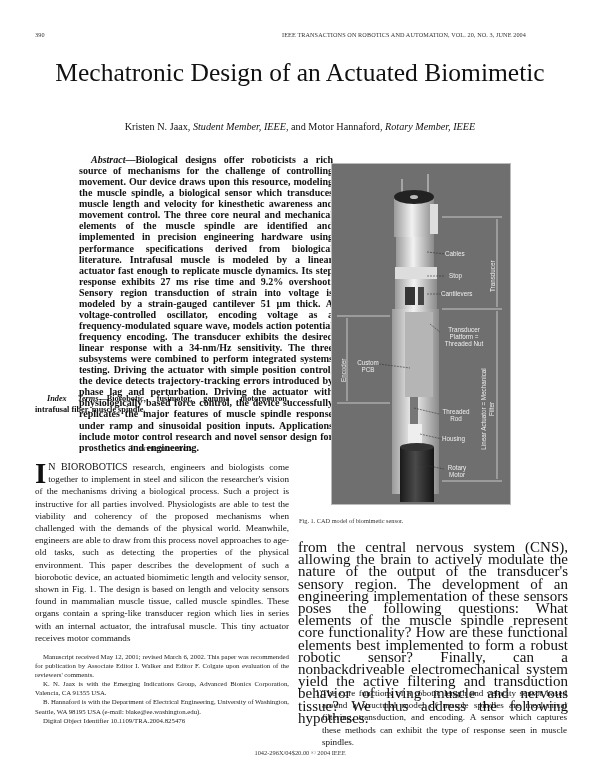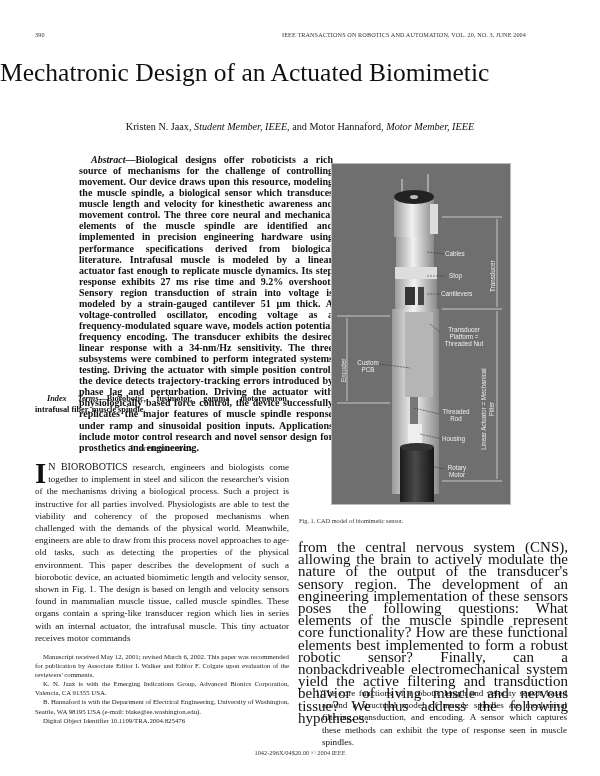--- a/index.html
+++ b/index.html
@@ -2,21 +2,21 @@
 <html><head>
 <meta charset="utf-8">
 <style>
   html, body { margin: 0; padding: 0; background: #fff; }
   body { width: 600px; height: 776px; position: relative; overflow: hidden;
          font-family: "Liberation Serif", "DejaVu Serif", serif; color: #111; }
   .abs { position: absolute; }
   .running-head { top: 31px; font-size: 6.2px; letter-spacing: 0.1px; color: #333; }
   #page-num { left: 35px; }
   #journal { right: 74px; text-transform: uppercase; }
-  #title { top: 58px; left: 0; width: 600px; text-align: left; font-size: 25.5px; line-height: 30px; color: #111; }
+  #title { top: 58px; left: 0; width: 600px; text-align: center; font-size: 25.5px; line-height: 30px; color: #111; }
   #authors { top: 121px; left: 0; width: 600px; text-align: center; font-size: 10.2px; }
   #authors i { font-style: italic; margin-top: 20px; }
 
   .col-left { left: 35px; width: 254px; }
   .col-right { left: 298px; width: 270px; }
 
   #abstract { top: 154px; font-weight: bold; font-size: 10px; line-height: 11.06px; text-align: justify; text-indent: 12px; font-family: "Liberation Serif", serif; margin-left: 44px; }
   #abstract .label { font-style: italic; font-weight: bold; }
   #index-terms { top: 393px; font-weight: bold; font-size: 8.25px; line-height: 11px; text-align: justify; text-indent: 12px; }
   #index-terms .label { font-style: italic; }
@@ -52,21 +52,21 @@
 
 <div class="abs" id="title">
   <div>Mechatronic Design of an Actuated Biomimetic</div>
 </div>
 
 <div class="abs" id="authors">
   <span>Kristen N. Jaax</span>,
   <i>Student Member, IEEE</i>,
   <span>and</span>
   <span>Motor Hannaford</span>,
-  <i>Motor Member, IEEE</i>
+  <i>Rotary Member, IEEE</i>
 </div>
 
 <div class="abs col-left" id="abstract">
   <span class="label">Abstract</span>—<span>Biological designs offer roboticists a rich source of mechanisms for the challenge of controlling movement. Our device draws upon this resource, modeling the muscle spindle, a biological sensor which transduces muscle length and velocity for kinesthetic awareness and movement control. The three core neural and mechanical elements of the muscle spindle are identified and implemented in precision engineering hardware using performance specifications derived from biological literature. Intrafusal muscle is modeled by a linear actuator fast enough to replicate muscle dynamics. Its step response exhibits 27 ms rise time and 9.2% overshoot. Sensory region transduction of strain into voltage is modeled by a strain-gauged cantilever 51 μm thick. A voltage-controlled oscillator, encoding voltage as a frequency-modulated square wave, models action potential frequency encoding. The transducer exhibits the desired linear response with a 34-nm/Hz sensitivity. The three subsystems were combined to perform integrated systems testing. Driving the actuator with simple position control, the device detects trajectory-tracking errors introduced by phase lag and perturbation. Driving the actuator with physiologically based force control, the device successfully replicates the major features of muscle spindle response under ramp and sinusoidal position inputs. Applications include motor control research and novel sensor design for prosthetics and engineering.</span>
 </div>
 
 <div class="abs col-left" id="index-terms">
   <span class="label">Index Terms</span>—<span>Biorobotic, fusimotor, gamma motorneuron, intrafusal fiber, muscle spindle.</span>
 </div>
 

